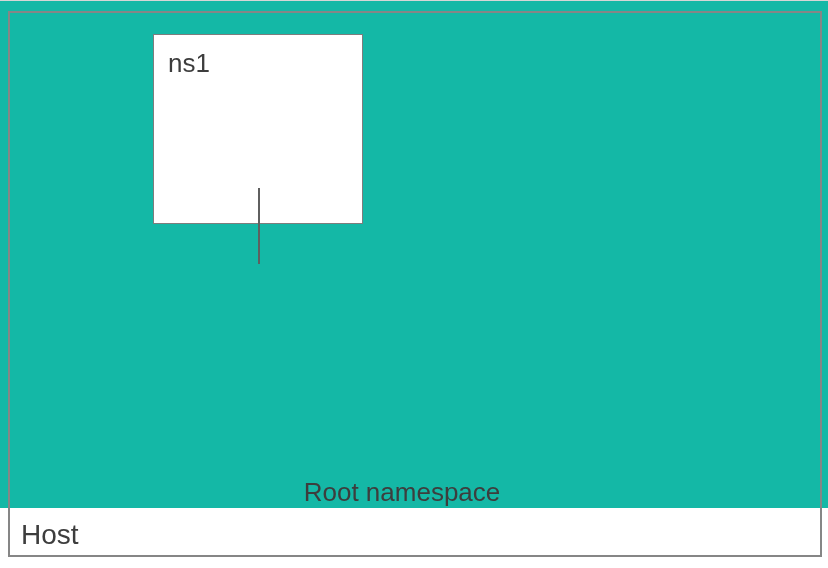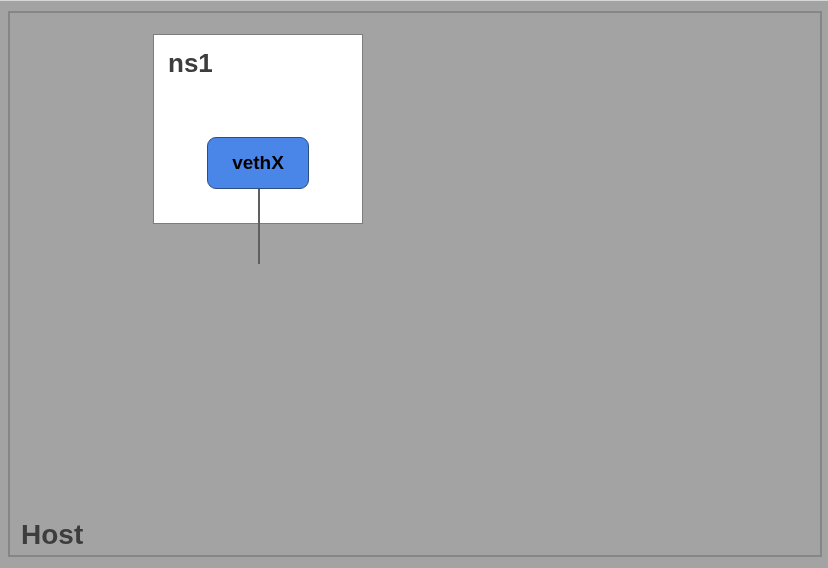--- a/index.html
+++ b/index.html
@@ -7,25 +7,24 @@
     padding: 0;
     width: 828px;
     height: 568px;
     background: #ffffff;
     font-family: "Liberation Sans", sans-serif;
     overflow: hidden;
   }
   .canvas {
     position: relative;
     width: 828px;
-    height: 568px;
-    background: #a3a3a3;
+    height: 508px;
+    background: #14b8a6;
     box-sizing: border-box;
     border-top: 1px solid #d6d6d6;
-    font-weight: bold;
   }
   
   .host-box {
     position: absolute;
     left: 8px;
     top: 10px;
     width: 814px;
     height: 546px;
     border: 2px solid #868686;
     box-sizing: border-box;
@@ -114,21 +113,19 @@
 <div class="canvas">
 
   <div class="host-box"></div>
 
   <div class="ns1-box">
     <span class="ns1-label">ns1</span>
   </div>
 
   <div class="connector"></div>
 
-  <div class="veth-node vethx">
-    <span class="veth-label">vethX</span>
-  </div>
 
 
+  <div class="root-ns-label">Root namespace</div>
 
   <div class="host-label">Host</div>
 
 </div>
 
 </body></html>

